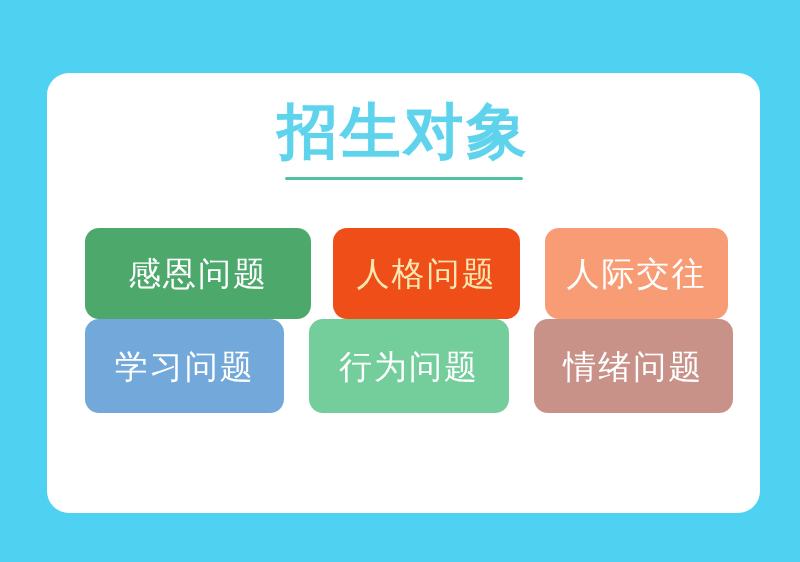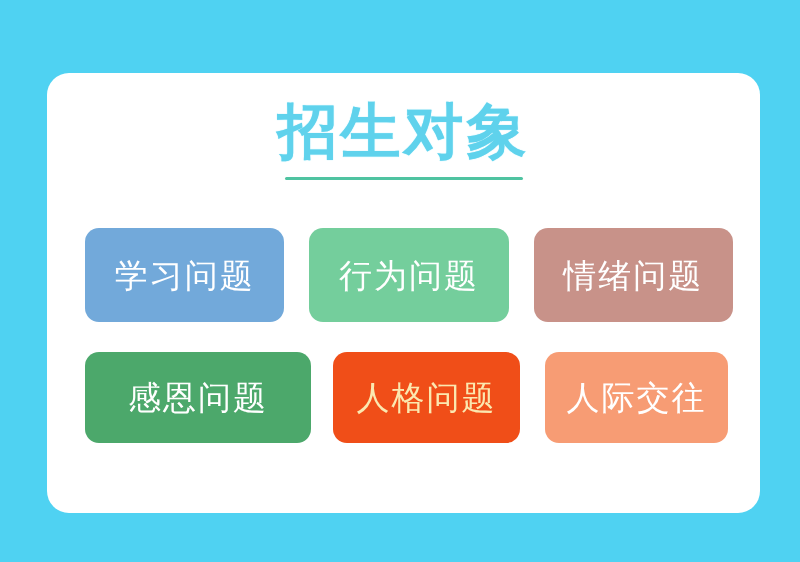--- a/index.html
+++ b/index.html
@@ -114,39 +114,39 @@
 
   <div id="card" style="background: rgb(255, 255, 255);">
 
     <div id="title-block">
       <div id="page-title" style="color: rgb(95, 210, 236);">招生对象</div>
       <div id="title-underline" style="background: rgb(79, 195, 161);"></div>
     </div>
 
     <div id="tag-grid">
 
+      <div class="tag-row row-2">
+        <div class="tag-button" style="background: rgb(76, 168, 107); color: rgb(255, 255, 255);">
+          <span class="tag-label">感恩问题</span>
+        </div>
+        <div class="tag-button" style="background: rgb(240, 78, 24); color: rgb(251, 232, 176);">
+          <span class="tag-label">人格问题</span>
+        </div>
+        <div class="tag-button" style="background: rgb(247, 156, 116); color: rgb(255, 255, 255);">
+          <span class="tag-label">人际交往</span>
+        </div>
+      </div>
+
       <div class="tag-row row-1">
         <div class="tag-button" style="background: rgb(114, 169, 218); color: rgb(255, 255, 255);">
           <span class="tag-label">学习问题</span>
         </div>
         <div class="tag-button" style="background: rgb(116, 206, 156); color: rgb(255, 255, 255);">
           <span class="tag-label">行为问题</span>
         </div>
         <div class="tag-button" style="background: rgb(200, 146, 137); color: rgb(255, 255, 255);">
           <span class="tag-label">情绪问题</span>
         </div>
       </div>
 
-      <div class="tag-row row-2">
-        <div class="tag-button" style="background: rgb(76, 168, 107); color: rgb(255, 255, 255);">
-          <span class="tag-label">感恩问题</span>
-        </div>
-        <div class="tag-button" style="background: rgb(240, 78, 24); color: rgb(251, 232, 176);">
-          <span class="tag-label">人格问题</span>
-        </div>
-        <div class="tag-button" style="background: rgb(247, 156, 116); color: rgb(255, 255, 255);">
-          <span class="tag-label">人际交往</span>
-        </div>
-      </div>
-
     </div>
   </div>
 </div>
 
 </body></html>

